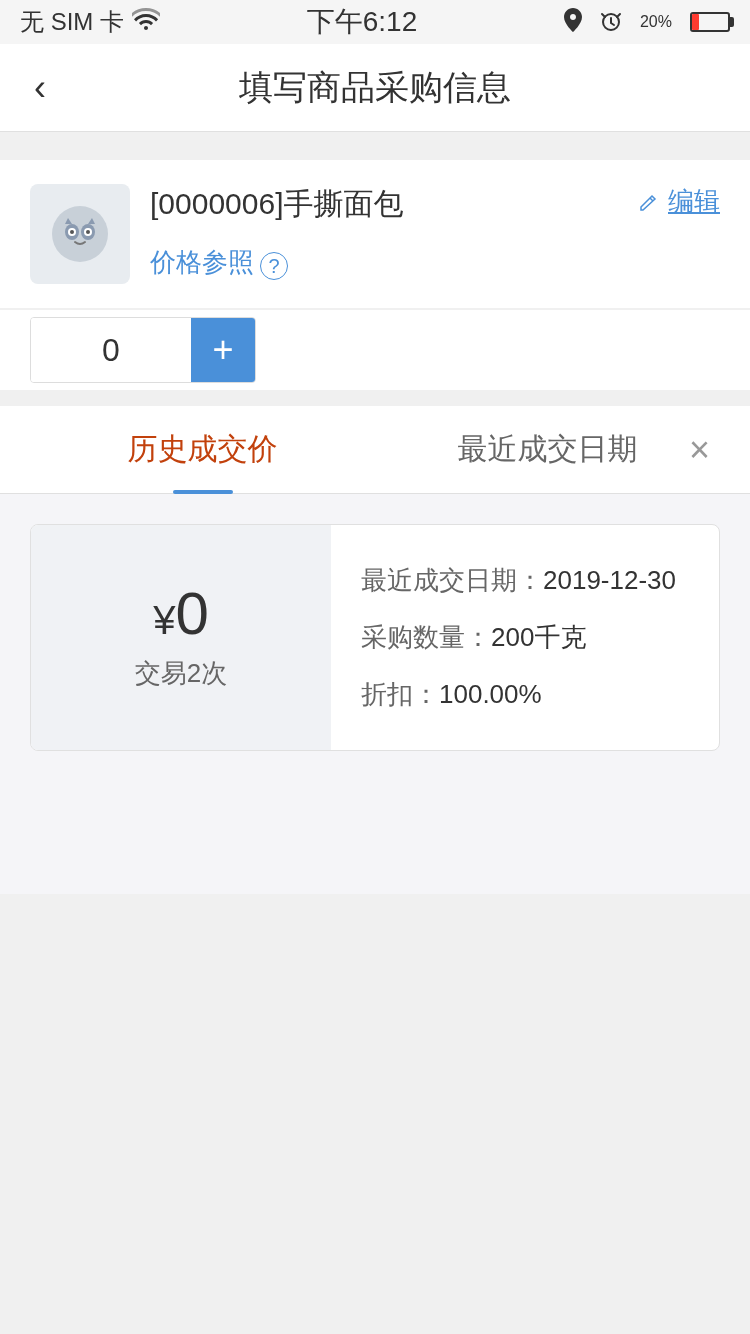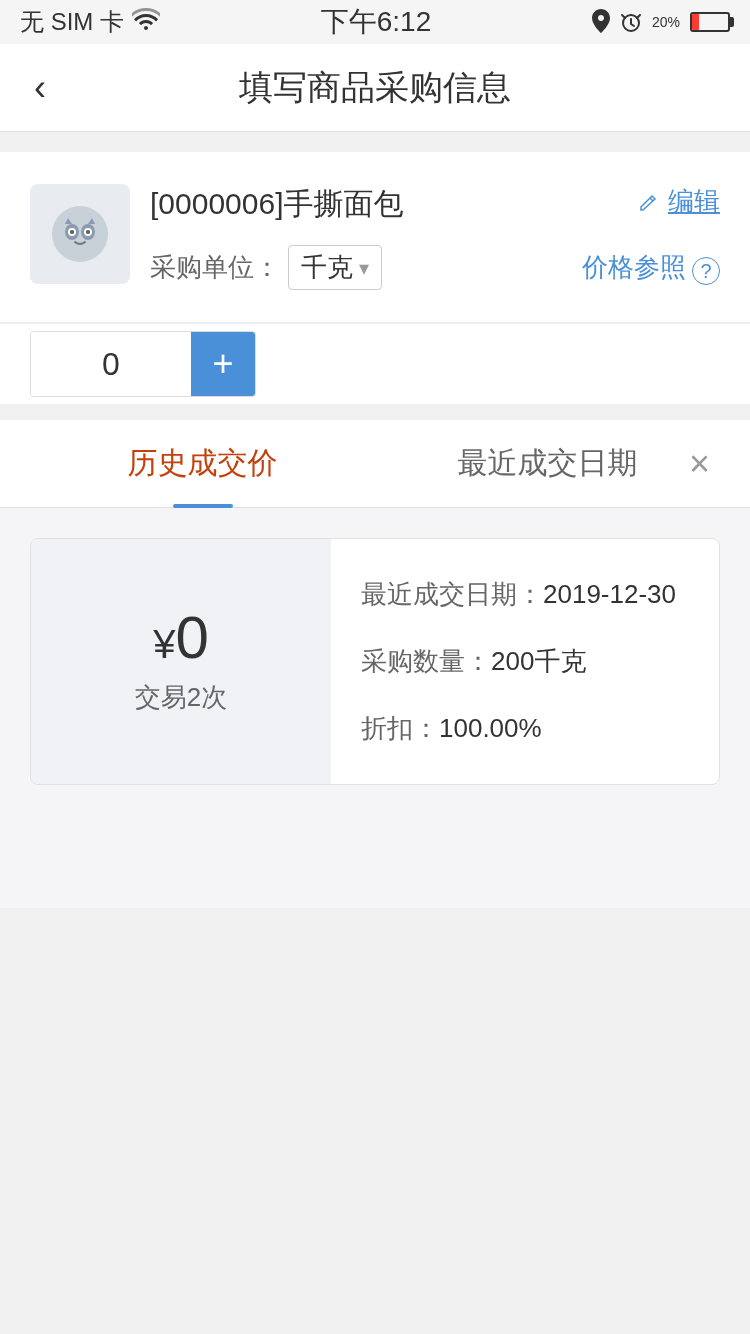--- a/index.html
+++ b/index.html
@@ -20,21 +20,21 @@
       background: #f5f5f5;
       display: flex;
       align-items: center;
       justify-content: space-between;
       padding: 0 20px;
       font-size: 24px;
       color: #333;
     }
     .status-left { display: flex; align-items: center; gap: 8px; }
     .status-center { font-size: 28px; font-weight: 400; }
-    .status-right { display: flex; align-items: center; gap: 10px; font-size: 14px; text-align: right; }
+    .status-right { display: flex; align-items: center; gap: 18px; font-size: 16px; text-align: right; }
     .battery {
       width: 40px; height: 20px;
       border: 2px solid #333;
       border-radius: 3px;
       position: relative;
       display: flex; align-items: center;
     }
     .battery::after {
       content: '';
       position: absolute;
@@ -71,22 +71,22 @@
     }
     .nav-title {
       font-size: 34px;
       font-weight: 500;
       color: #333;
     }
 
     
     .product-card {
       background: #fff;
-      padding: 32px 30px;
-      margin-top: 20px;
+      padding: 24px 30px;
+      margin-top: 28px;
       display: flex;
       align-items: flex-start;
       gap: 20px;
     }
     .product-thumb {
       width: 100px;
       height: 100px;
       background: #e8ecf0;
       border-radius: 8px;
       display: flex;
@@ -288,21 +288,21 @@
     .price-count {
       font-size: 26px;
       color: #666;
       margin-top: 12px;
     }
     .price-right {
       flex: 1;
       padding: 36px 30px;
       display: flex;
       flex-direction: column;
-      gap: 28px;
+      gap: 18px;
       justify-content: center;
     }
     .price-detail-row {
       font-size: 26px;
       color: #333;
       line-height: 1.5;
     }
     .price-detail-label {
       color: #666;
     }
@@ -369,27 +369,20 @@
       <div class="product-name">[0000006]手撕面包</div>
       <div class="edit-btn">
         <svg width="22" height="22" viewBox="0 0 22 22" fill="none" style="margin-right:4px;">
           <path d="M3 16L14 5l3 3L5 19H3v-2z" stroke="#4a90d9" stroke-width="1.5" fill="none"></path>
           <path d="M12 7l3 3" stroke="#4a90d9" stroke-width="1.5"></path>
         </svg>
         <span>编辑</span>
       </div>
     </div>
     <div class="product-unit-row">
-      <div style="display:flex; align-items:center; gap:8px;">
-        <span class="unit-label">采购单位：</span>
-        <div class="unit-select">
-          <span>千克</span>
-          <span style="font-size:20px; color:#999;">▾</span>
-        </div>
-      </div>
       <div class="price-ref">
         <span>价格参照</span>
         <span style="width:28px;height:28px;border-radius:50%;border:1.5px solid #4a90d9;display:inline-flex;align-items:center;justify-content:center;font-size:20px;">?</span>
       </div>
     </div>
   </div>
 </div>
 
 <div class="quantity-section">
   <div class="quantity-control">

